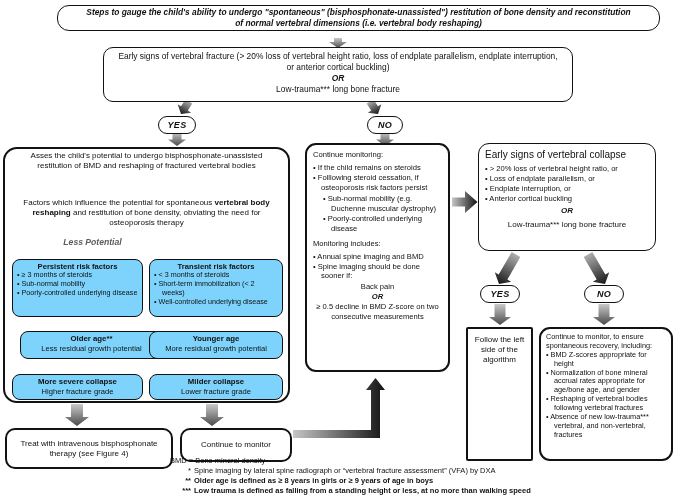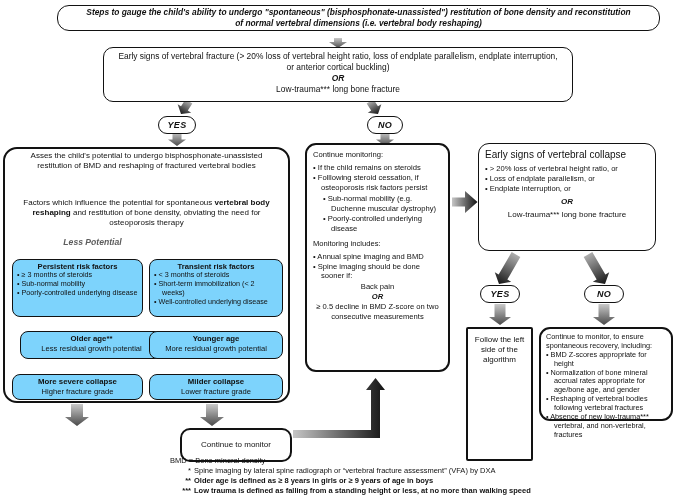--- a/index.html
+++ b/index.html
@@ -150,20 +150,23 @@
 
   <div class="innerbox duo" style="left:12px;top:374px;width:131px;height:26px;">
     <div class="hd">More severe collapse</div>
     <div class="sub">Higher fracture grade</div>
   </div>
   <div class="innerbox duo" style="left:149px;top:374px;width:134px;height:26px;">
     <div class="hd">Milder collapse</div>
     <div class="sub">Lower fracture grade</div>
   </div>
 
+  <div class="box thick center t8" style="left:5px;top:428px;width:168px;height:41px;display:flex;align-items:center;justify-content:center;padding:2px 8px;">
+    <span>Treat with intravenous bisphosphonate therapy (see Figure 4)</span>
+    </div>
   <div class="box thick center t8" style="left:180px;top:428px;width:112px;height:34px;display:flex;align-items:center;justify-content:center;">
     <span>Continue to monitor</span>
     </div>
 
   <div class="box t76" style="left:305px;top:143px;width:145px;height:229px;border-width:2px;border-radius:11px;padding:5px 6px;">
     <div>Continue monitoring:</div>
     <div class="bul" style="margin-top:3px;">If the child remains on steroids</div>
     <div class="bul">Folllowing steroid cessation, if osteoporosis risk factors persist</div>
     <div class="bul subul" style="margin-top:2px;">Sub-normal mobility (e.g. Duchenne muscular dystrophy)</div>
     <div class="bul subul">Poorly-controlled underlying disease</div>
@@ -173,35 +176,36 @@
     <div class="center" style="margin-top:1px;">Back pain</div>
     <div class="center orlbl">OR</div>
     <div class="center">≥ 0.5 decline in BMD Z-score on two consecutive measurements</div>
   </div>
 
   <div class="box t76" style="left:478px;top:143px;width:178px;height:108px;border-radius:11px;padding:4px 6px;">
     <div style="font-size:10px;">Early signs of vertebral collapse</div>
     <div class="bul" style="margin-top:3px;">&gt; 20% loss of vertebral height ratio, or</div>
     <div class="bul">Loss of endplate parallelism, or</div>
     <div class="bul">Endplate interruption, or</div>
+    <div class="bul">Anterior cortical buckling</div>
     <div class="center orlbl" style="margin-top:3px;font-size:8px;">OR</div>
     <div class="center" style="margin-top:3px;font-size:8px;">Low-trauma*** long bone fracture</div>
   </div>
 
   <div class="oval" style="left:480px;top:285px;width:40px;height:18px;">
     <span>YES</span>
     </div>
   <div class="oval" style="left:584px;top:285px;width:40px;height:18px;">
     <span>NO</span>
     </div>
 
   <div class="box thick center t8" style="left:466px;top:327px;width:67px;height:134px;padding:6px 4px;border-radius:2px;">
     <span>Follow the left side of the algorithm</span></div>
 
-  <div class="box thick t73" style="left:539px;top:327px;width:134px;height:94px;padding:4px 5px;border-radius:11px;">
+  <div class="box thick t73" style="left:539px;top:327px;width:134px;height:134px;padding:4px 5px;border-radius:11px;">
     <div>Continue to monitor, to ensure spontaneous recovery, including:</div>
     <div class="bul">BMD Z-scores appropriate for height</div>
     <div class="bul">Normalization of bone mineral accrual rates appropriate for age/bone age, and gender</div>
     <div class="bul">Reshaping of vertebral bodies following vertebral fractures</div>
     <div class="bul">Absence of new low-trauma*** vertebral, and non-vertebral, fractures</div>
   </div>
 
   <div class="abs" style="left:140px;top:456px;width:545px;">
     <div class="footer-row">
       <span>BMD = Bone mineral density</span>

